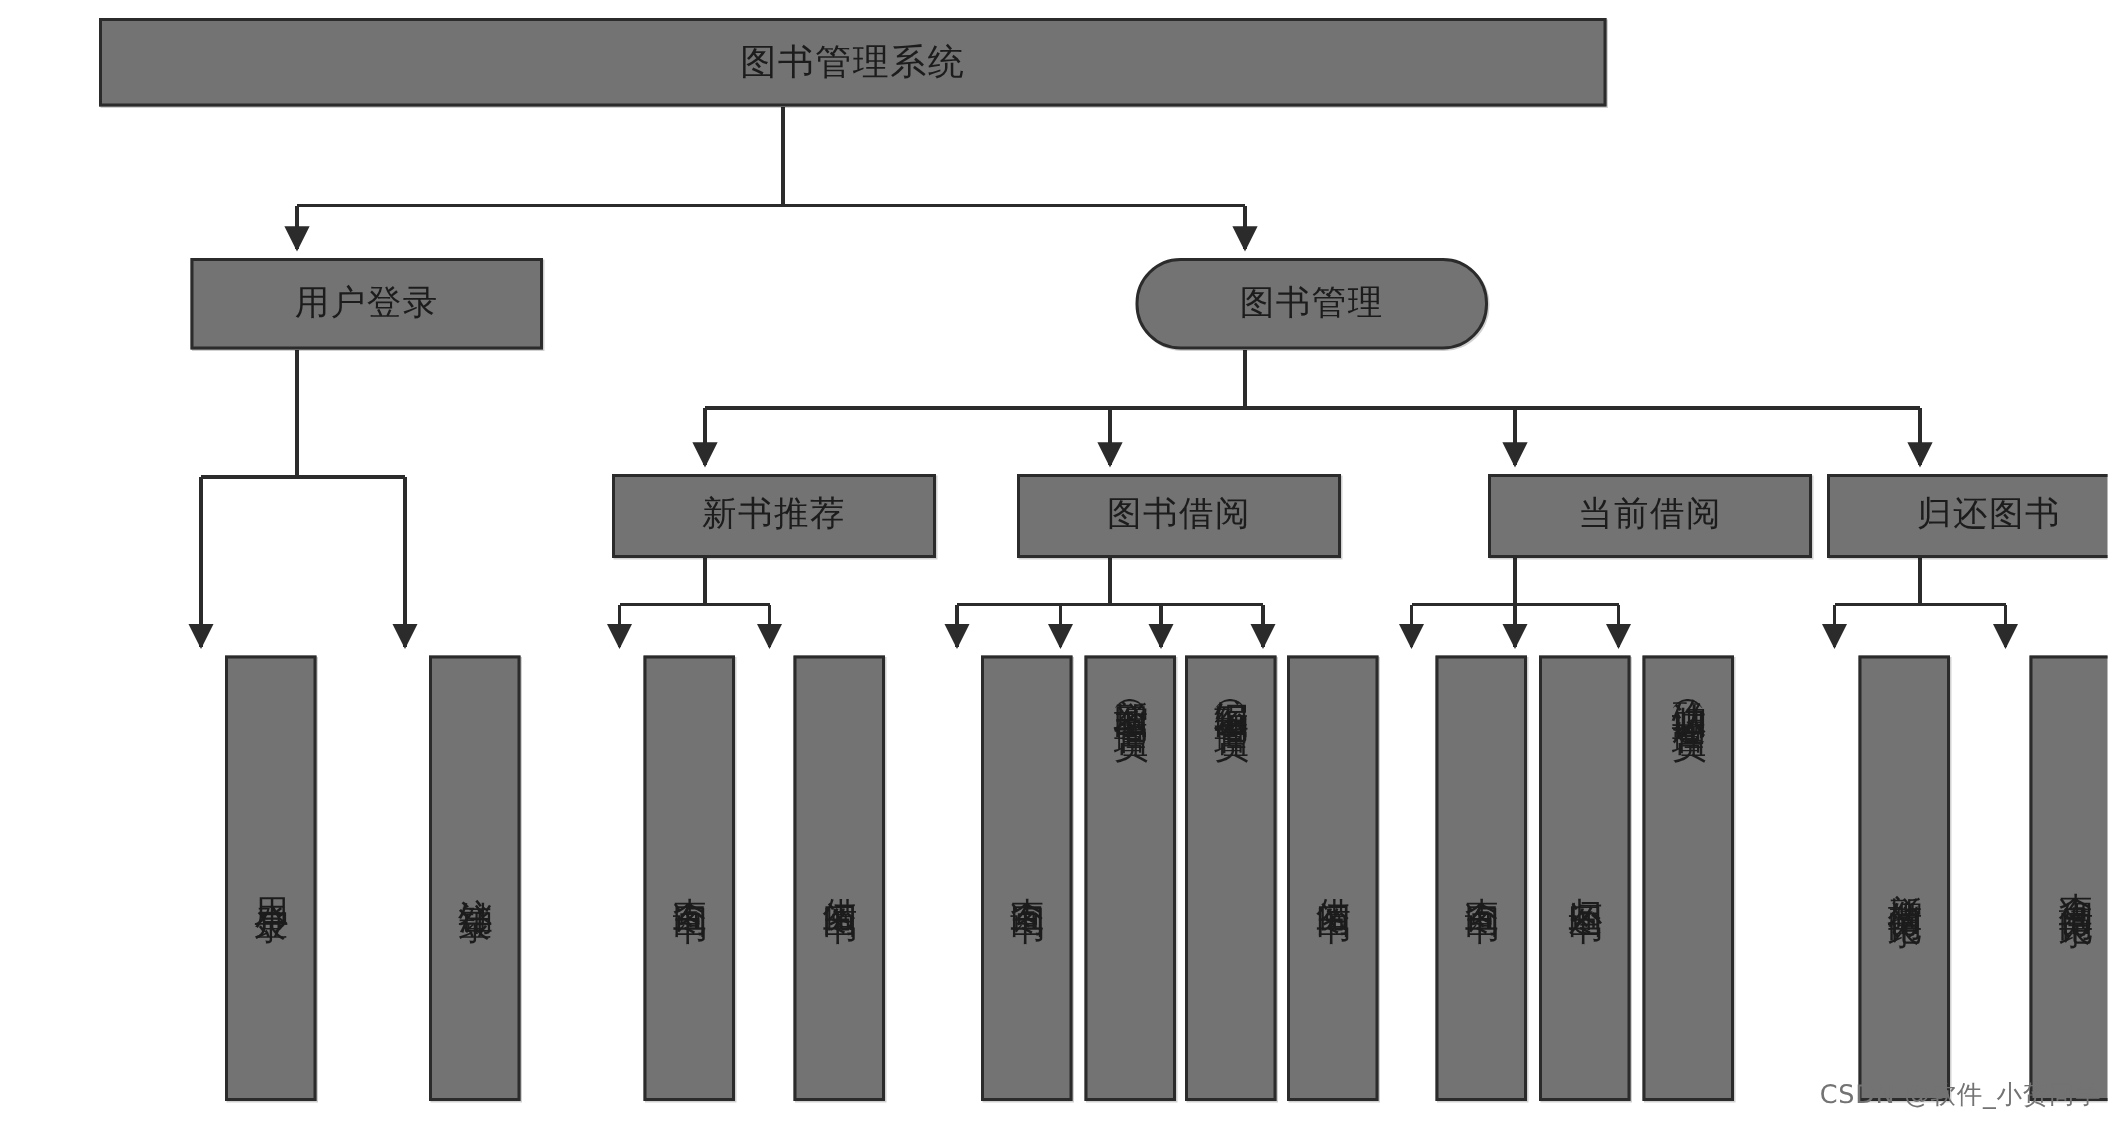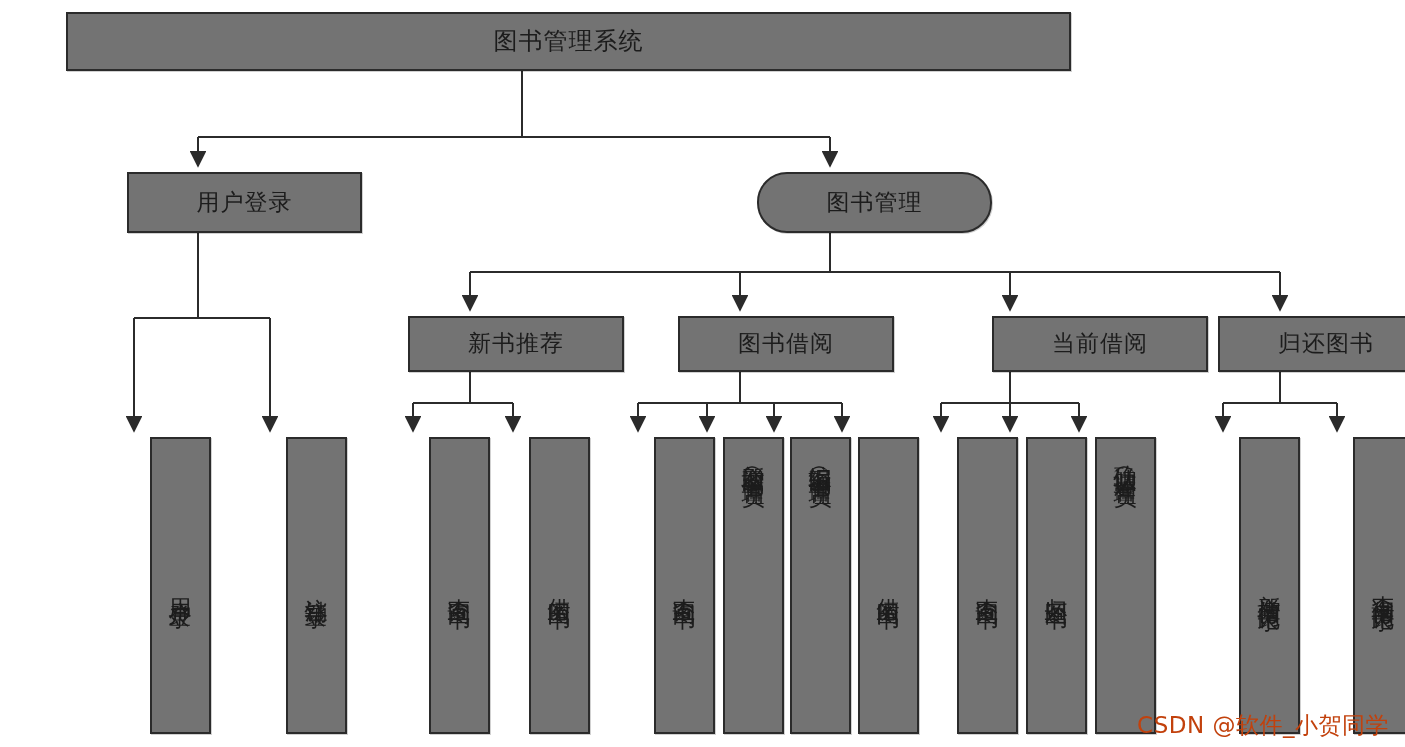--- a/index.html
+++ b/index.html
@@ -67,24 +67,24 @@
     line-height: 1.05;
     white-space: nowrap;
   }
   
   .node.v.short {
     align-items: center;
     padding-top: 0;
   }
   #watermark {
     position: absolute;
-    right: 16px;
+    right: 4px;
     bottom: 6px;
-    font-size: 23px;
-    color: #c2410c;
+    font-size: 17px;
+    color: #737373;
     letter-spacing: 0.5px;
     user-select: none;
     white-space: nowrap;
   }
 </style>
 </head>
 <body>
 
 <div id="diagram-root">
 

